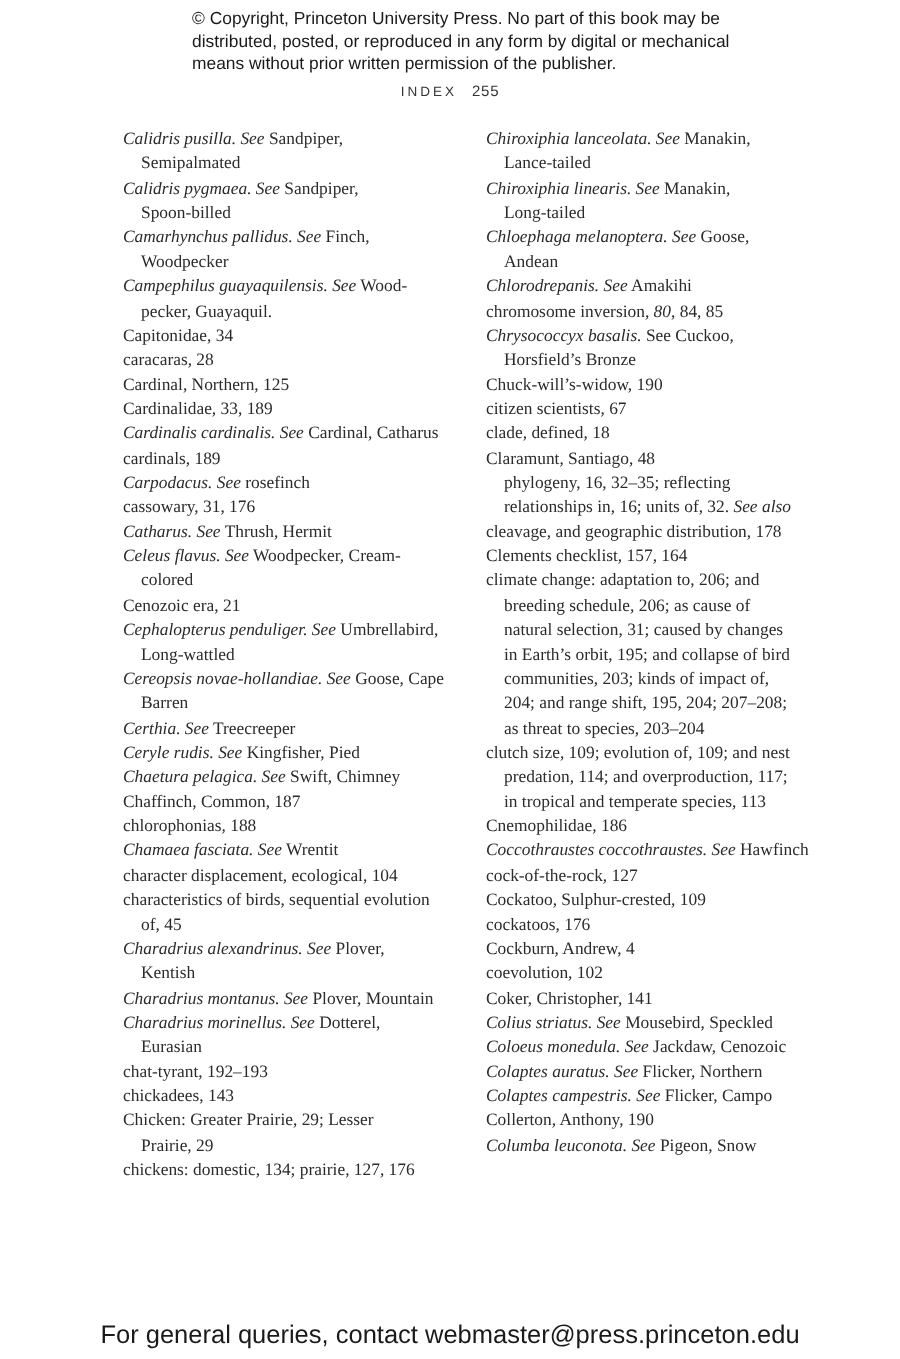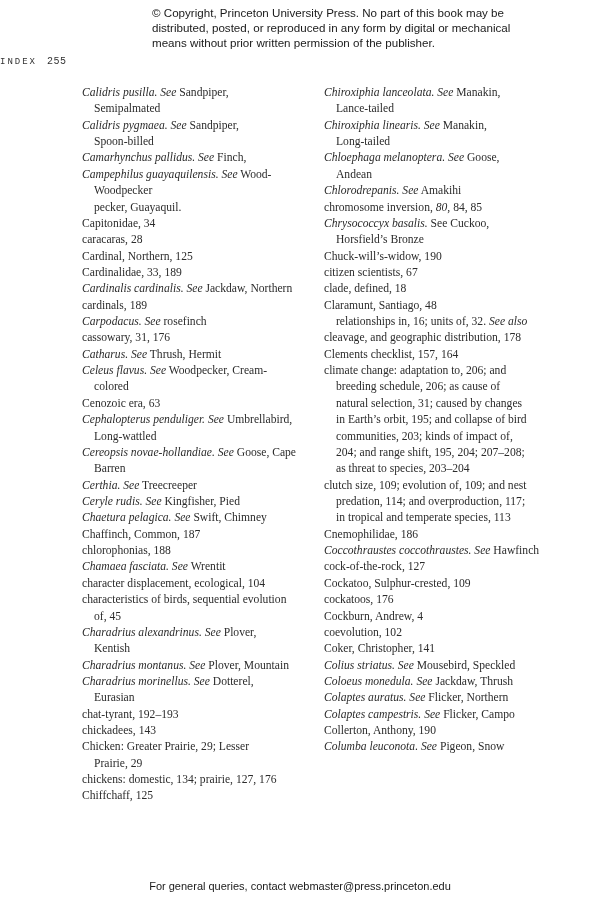--- a/index.html
+++ b/index.html
@@ -1,41 +1,40 @@
 <!DOCTYPE html>
 <html><head>
 <meta charset="utf-8">
 <style>
   html, body { margin: 0; padding: 0; background: #ffffff; }
   body { width: 600px; height: 906px; position: relative; overflow: hidden; }
   .notice {
     position: absolute; left: 128px; top: 5px; width: 360px;
     font-family: "Liberation Sans", sans-serif; font-size: 11.6px; line-height: 15px;
     color: #1a1a1a;
-    margin-left: 24px;
   }
   .running-head {
-    position: absolute; left: 0; width: 600px; top: 56px; text-align: left;
-    font-family: Liberation Mono, monospace; font-size: 9px; color: #333;
+    position: absolute; left: 0; width: 600px; top: 56px; text-align: center;
+    font-family: Liberation Sans, sans-serif; font-size: 9px; color: #333;
     letter-spacing: 2px;
   }
   .running-head .pg { margin-left: 10px; letter-spacing: 0.5px; font-size: 10px; }
   .col {
     position: absolute; top: 85px; width: 224px;
     font-family: Liberation Serif, serif; font-size: 11.6px; line-height: 16.37px;
     color: #2b2b2b;
   }
   .col-left { left: 82px; }
   .col-right { left: 324px; }
   .line { white-space: nowrap; height: 16.37px; }
   .line.ind { padding-left: 12px; }
   .it { font-style: italic; }
   .footer {
     position: absolute; left: 0; width: 600px; top: 880px; text-align: center;
-    font-family: "Liberation Sans", sans-serif; font-size: 11px; color: #1a1a1a;
+    font-family: "Liberation Sans", sans-serif; font-size: 17px; color: #1a1a1a;
   }
 </style>
 </head>
 <body>
 
 <div class="notice">
   <div>© Copyright, Princeton University Press. No part of this book may be</div>
   <div>distributed, posted, or reproduced in any form by digital or mechanical</div>
   <div>means without prior written permission of the publisher.</div>
 </div>
@@ -43,35 +42,35 @@
 <div class="running-head">
   <span>INDEX</span><span class="pg">255</span>
 </div>
 
 <div class="col col-left" id="col-left">
     <div class="line"><span class="it">Calidris pusilla. See</span><span> Sandpiper,</span></div>
     <div class="line ind"><span>Semipalmated</span></div>
     <div class="line"><span class="it">Calidris pygmaea. See</span><span> Sandpiper,</span></div>
     <div class="line ind"><span>Spoon-billed</span></div>
     <div class="line"><span class="it">Camarhynchus pallidus. See</span><span> Finch,</span></div>
+    <div class="line ind"><span>Woodpecker</span></div>
     <div class="line"><span class="it">Campephilus guayaquilensis. See</span><span> Wood-</span></div>
-    <div class="line ind"><span>Woodpecker</span></div>
     <div class="line ind"><span>pecker, Guayaquil.</span></div>
     <div class="line"><span>Capitonidae, 34</span></div>
     <div class="line"><span>caracaras, 28</span></div>
     <div class="line"><span>Cardinal, Northern, 125</span></div>
     <div class="line"><span>Cardinalidae, 33, 189</span></div>
-    <div class="line"><span class="it">Cardinalis cardinalis. See</span><span> Jackdaw, Northern</span></div>
+    <div class="line"><span class="it">Cardinalis cardinalis. See</span><span> Cardinal, Catharus</span></div>
     <div class="line"><span>cardinals, 189</span></div>
     <div class="line"><span class="it">Carpodacus. See</span><span> rosefinch</span></div>
     <div class="line"><span>cassowary, 31, 176</span></div>
     <div class="line"><span class="it">Catharus. See</span><span> Thrush, Hermit</span></div>
     <div class="line"><span class="it">Celeus flavus. See</span><span> Woodpecker, Cream-</span></div>
     <div class="line ind"><span>colored</span></div>
-    <div class="line"><span>Cenozoic era, 63</span></div>
+    <div class="line"><span>Cenozoic era, 21</span></div>
     <div class="line"><span class="it">Cephalopterus penduliger. See</span><span> Umbrellabird,</span></div>
     <div class="line ind"><span>Long-wattled</span></div>
     <div class="line"><span class="it">Cereopsis novae-hollandiae. See</span><span> Goose, Cape</span></div>
     <div class="line ind"><span>Barren</span></div>
     <div class="line"><span class="it">Certhia. See</span><span> Treecreeper</span></div>
     <div class="line"><span class="it">Ceryle rudis. See</span><span> Kingfisher, Pied</span></div>
     <div class="line"><span class="it">Chaetura pelagica. See</span><span> Swift, Chimney</span></div>
     <div class="line"><span>Chaffinch, Common, 187</span></div>
     <div class="line"><span>chlorophonias, 188</span></div>
     <div class="line"><span class="it">Chamaea fasciata. See</span><span> Wrentit</span></div>
@@ -81,37 +80,37 @@
     <div class="line"><span class="it">Charadrius alexandrinus. See</span><span> Plover,</span></div>
     <div class="line ind"><span>Kentish</span></div>
     <div class="line"><span class="it">Charadrius montanus. See</span><span> Plover, Mountain</span></div>
     <div class="line"><span class="it">Charadrius morinellus. See</span><span> Dotterel,</span></div>
     <div class="line ind"><span>Eurasian</span></div>
     <div class="line"><span>chat-tyrant, 192–193</span></div>
     <div class="line"><span>chickadees, 143</span></div>
     <div class="line"><span>Chicken: Greater Prairie, 29; Lesser</span></div>
     <div class="line ind"><span>Prairie, 29</span></div>
     <div class="line"><span>chickens: domestic, 134; prairie, 127, 176</span></div>
-    <div class="line"><span>Chiffchaff, 125</span></div>
   </div>
 <div class="col col-right" id="col-right">
     <div class="line"><span class="it">Chiroxiphia lanceolata. See</span><span> Manakin,</span></div>
     <div class="line ind"><span>Lance-tailed</span></div>
     <div class="line"><span class="it">Chiroxiphia linearis. See</span><span> Manakin,</span></div>
     <div class="line ind"><span>Long-tailed</span></div>
     <div class="line"><span class="it">Chloephaga melanoptera. See</span><span> Goose,</span></div>
     <div class="line ind"><span>Andean</span></div>
     <div class="line"><span class="it">Chlorodrepanis. See</span><span> Amakihi</span></div>
     <div class="line"><span>chromosome inversion, </span><span class="it">80</span><span>, 84, 85</span></div>
     <div class="line"><span class="it">Chrysococcyx basalis.</span><span> See Cuckoo,</span></div>
     <div class="line ind"><span>Horsfield’s Bronze</span></div>
     <div class="line"><span>Chuck-will’s-widow, 190</span></div>
     <div class="line"><span>citizen scientists, 67</span></div>
     <div class="line"><span>clade, defined, 18</span></div>
     <div class="line"><span>Claramunt, Santiago, 48</span></div>
+    <div class="line ind"><span>phylogeny, 16, 32–35; reflecting</span></div>
     <div class="line ind"><span>relationships in, 16; units of, 32. </span><span class="it">See also</span></div>
     <div class="line"><span>cleavage, and geographic distribution, 178</span></div>
     <div class="line"><span>Clements checklist, 157, 164</span></div>
     <div class="line"><span>climate change: adaptation to, 206; and</span></div>
     <div class="line ind"><span>breeding schedule, 206; as cause of</span></div>
     <div class="line ind"><span>natural selection, 31; caused by changes</span></div>
     <div class="line ind"><span>in Earth’s orbit, 195; and collapse of bird</span></div>
     <div class="line ind"><span>communities, 203; kinds of impact of,</span></div>
     <div class="line ind"><span>204; and range shift, 195, 204; 207–208;</span></div>
     <div class="line ind"><span>as threat to species, 203–204</span></div>
@@ -120,20 +119,20 @@
     <div class="line ind"><span>in tropical and temperate species, 113</span></div>
     <div class="line"><span>Cnemophilidae, 186</span></div>
     <div class="line"><span class="it">Coccothraustes coccothraustes. See</span><span> Hawfinch</span></div>
     <div class="line"><span>cock-of-the-rock, 127</span></div>
     <div class="line"><span>Cockatoo, Sulphur-crested, 109</span></div>
     <div class="line"><span>cockatoos, 176</span></div>
     <div class="line"><span>Cockburn, Andrew, 4</span></div>
     <div class="line"><span>coevolution, 102</span></div>
     <div class="line"><span>Coker, Christopher, 141</span></div>
     <div class="line"><span class="it">Colius striatus. See</span><span> Mousebird, Speckled</span></div>
-    <div class="line"><span class="it">Coloeus monedula. See</span><span> Jackdaw, Thrush</span></div>
+    <div class="line"><span class="it">Coloeus monedula. See</span><span> Jackdaw, Cenozoic</span></div>
     <div class="line"><span class="it">Colaptes auratus. See</span><span> Flicker, Northern</span></div>
     <div class="line"><span class="it">Colaptes campestris. See</span><span> Flicker, Campo</span></div>
     <div class="line"><span>Collerton, Anthony, 190</span></div>
     <div class="line"><span class="it">Columba leuconota. See</span><span> Pigeon, Snow</span></div>
   </div>
 
 <div class="footer">For general queries, contact webmaster@press.princeton.edu</div>
 
 </body></html>

